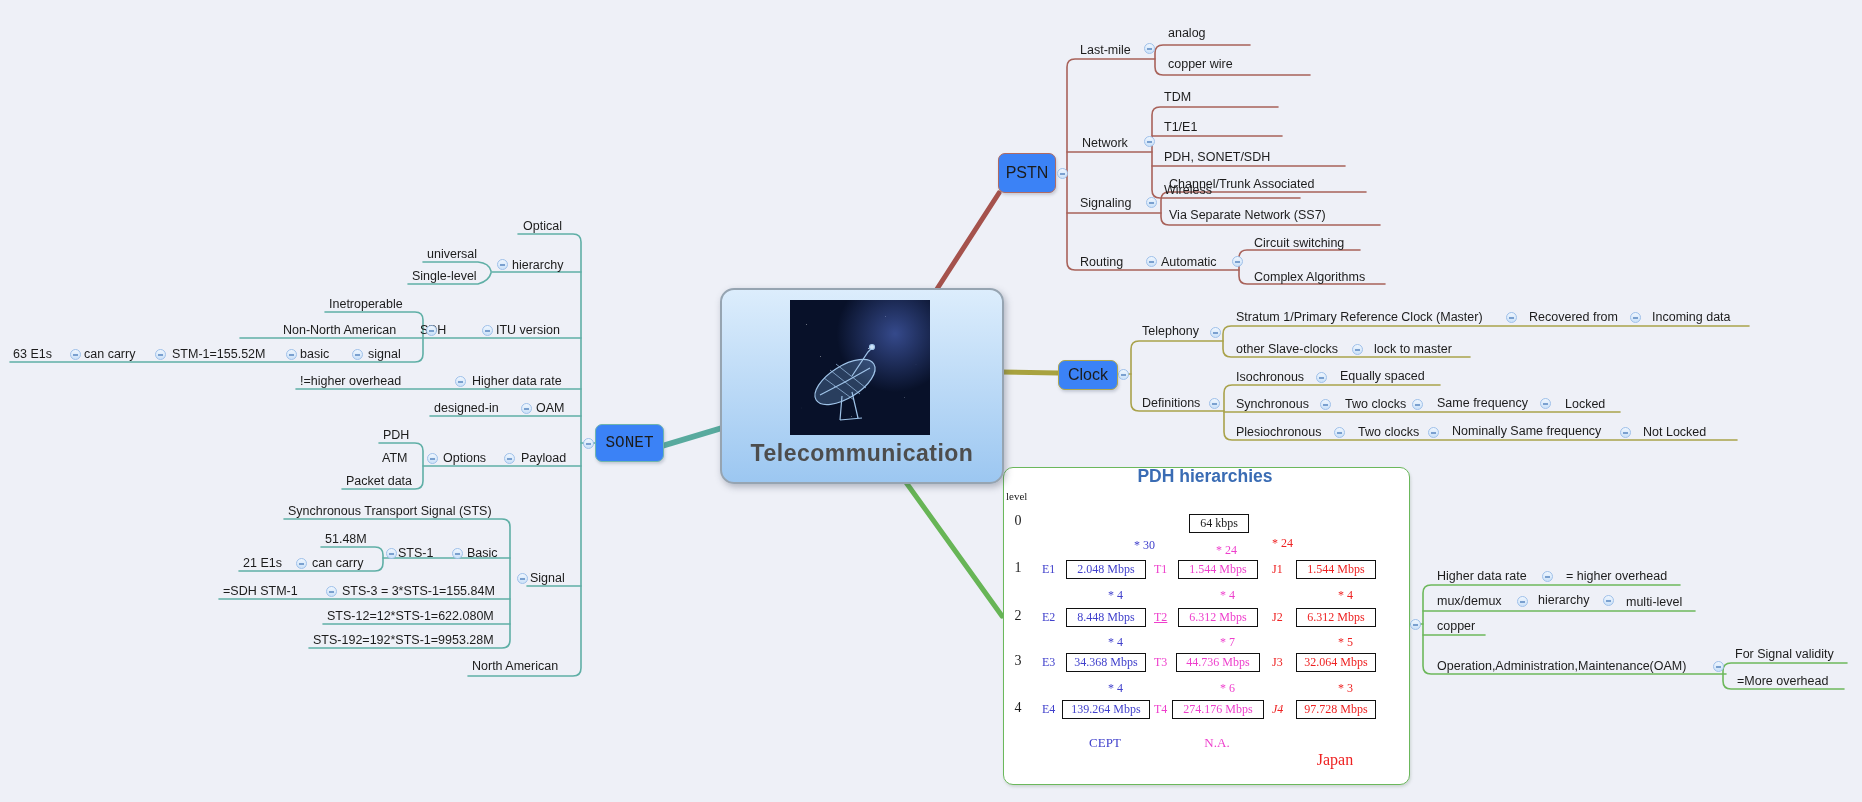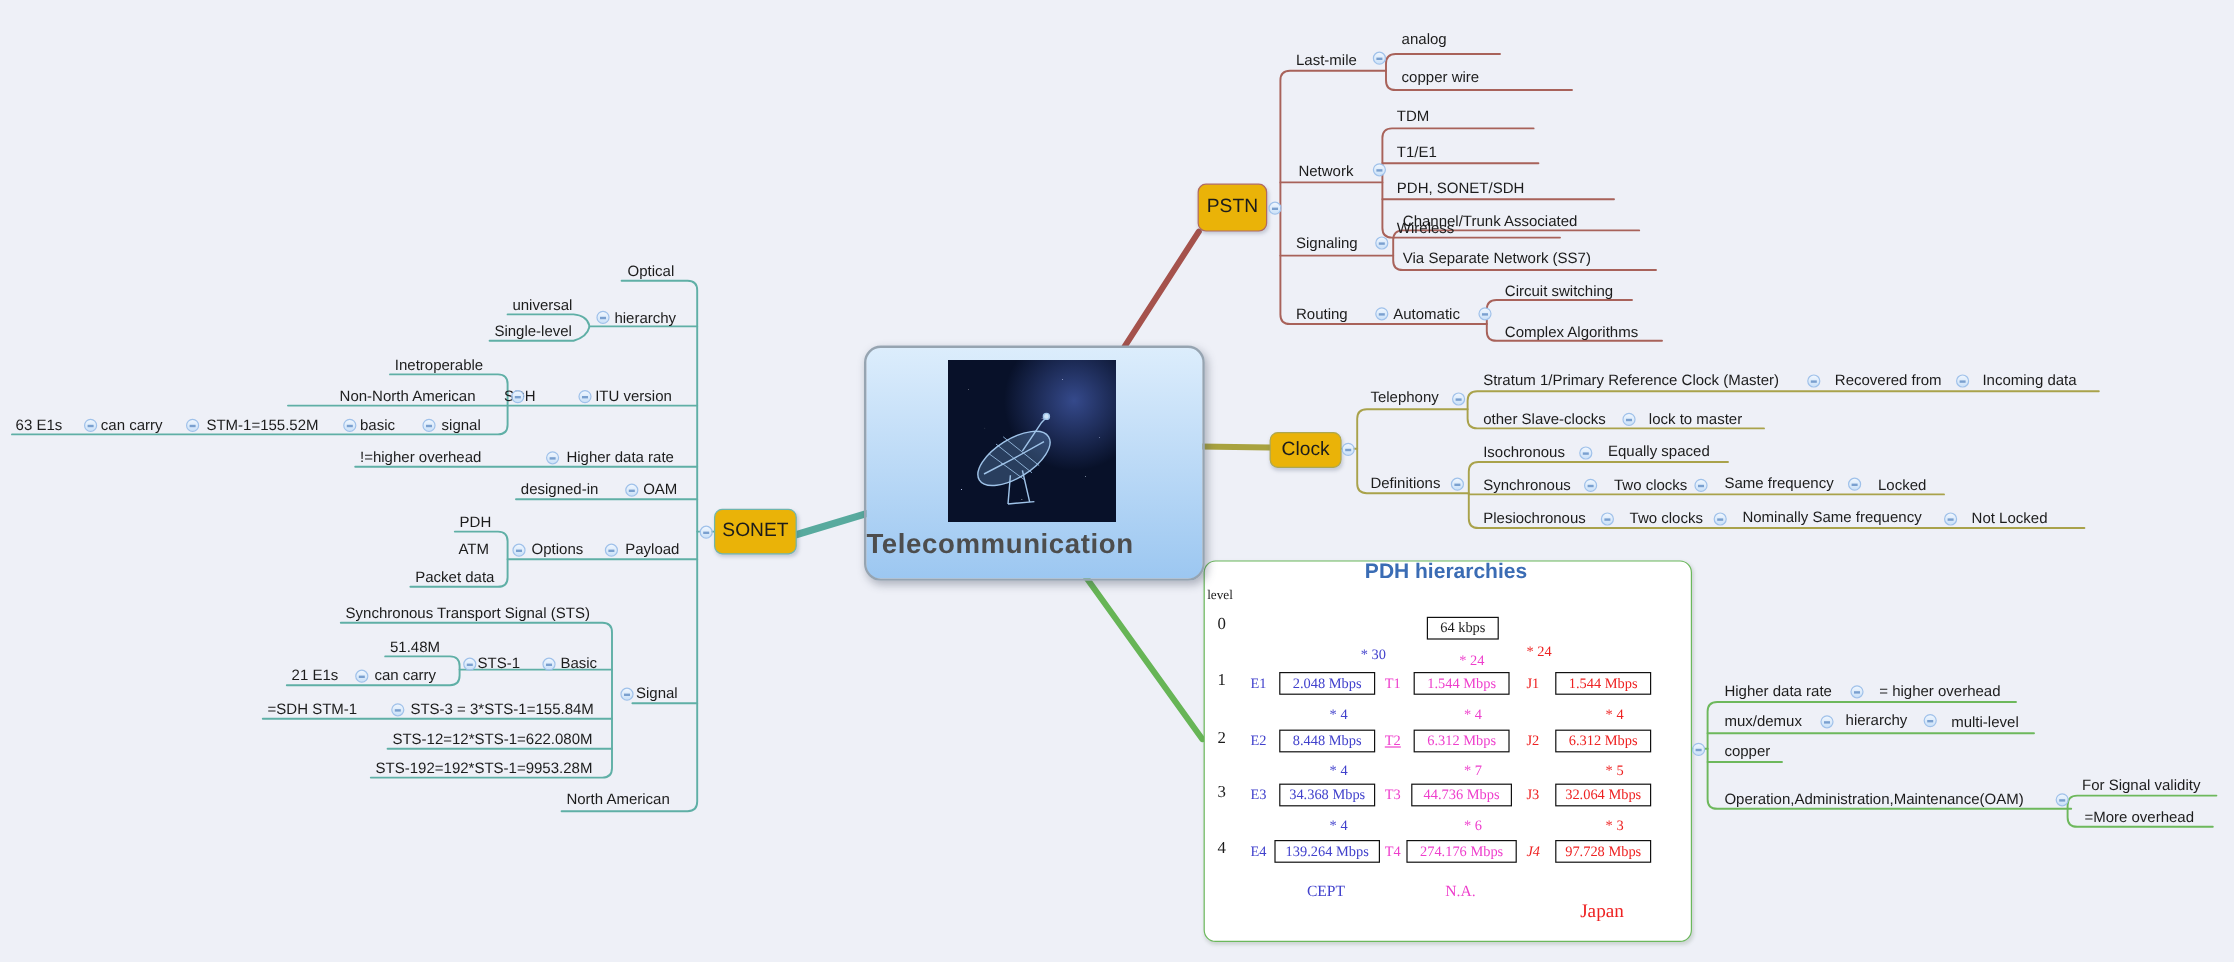--- a/index.html
+++ b/index.html
@@ -3,39 +3,39 @@
 <meta charset="utf-8">
 <style>
   html,body{margin:0;padding:0;background:#eef0f7;}
   #canvas{position:relative;width:1862px;height:802px;overflow:hidden;
           font-family:"Liberation Sans",sans-serif;color:#1c1c1c;}
   svg.links{position:absolute;left:0;top:0;z-index:1;}
   .t{position:absolute;white-space:nowrap;font-size:12.5px;line-height:14px;z-index:3;}
   .tg{position:absolute;width:11px;height:11px;border-radius:50%;z-index:4;
       background:linear-gradient(#eff6fe,#cbe1f8);border:1px solid #9fc1ea;box-sizing:border-box;}
   .tg::after{content:"";position:absolute;left:2px;right:2px;top:4px;height:1.5px;background:#7aa0cf;}
-  .mbox{position:absolute;background:#eab308;border-radius:7px;z-index:3;display:flex;
+  .mbox{position:absolute;background:#3b82f6;border-radius:7px;z-index:3;display:flex;
         align-items:center;justify-content:center;font-size:16px;
         box-shadow:1px 2px 3px rgba(80,90,120,.25);}
   .central{position:absolute;left:720px;top:288px;width:280px;height:192px;z-index:3;
         background:linear-gradient(#dcedfc,#9cc7f1);border:2px solid #96a4b1;border-radius:14px;
         box-shadow:2px 3px 7px rgba(60,70,90,.35);}
   .central .pic{position:absolute;left:68px;top:10px;width:140px;height:135px;background:#081129;
         background-image:
           radial-gradient(circle at 75% 25%,rgba(90,120,220,.55),rgba(20,30,80,0) 40%),
           radial-gradient(1px 1px at 12% 18%,#fff,transparent 60%),
           radial-gradient(1px 1px at 32% 64%,#cdd8ff,transparent 60%),
           radial-gradient(1px 1px at 56% 36%,#fff,transparent 60%),
           radial-gradient(1px 1px at 82% 72%,#bcd,transparent 60%),
           radial-gradient(1px 1px at 68% 12%,#fff,transparent 60%),
           radial-gradient(1px 1px at 22% 42%,#fff,transparent 60%),
           radial-gradient(1px 1px at 90% 48%,#dde6ff,transparent 60%),
           radial-gradient(1px 1px at 44% 86%,#fff,transparent 60%),
           radial-gradient(1px 1px at 8% 80%,#cdd8ff,transparent 60%);}
-  .central .title{position:absolute;left:0;right:0;top:150px;text-align:left;
+  .central .title{position:absolute;left:0;right:0;top:150px;text-align:center;
         font-size:23px;font-weight:bold;color:#4d4d4d;letter-spacing:.5px;}
   .pdhbox{position:absolute;left:1003px;top:467px;width:405px;height:316px;background:#fff;
         border:1.5px solid #6bb85c;border-radius:10px;z-index:2;box-shadow:1px 2px 3px rgba(80,110,80,.2);}
   .d{position:absolute;z-index:3;font-family:"Liberation Serif",serif;font-size:12px;white-space:nowrap;}
   .dbox{position:absolute;z-index:3;font-family:"Liberation Serif",serif;font-size:12px;
         border:1.5px solid #111;background:#fff;height:17px;line-height:17px;text-align:center;}
   .ctr{text-align:center;}
   .colE{color:#4141cc;} .colT{color:#ee3ecc;} .colJ{color:#ee2222;}
   .dtitle{position:absolute;left:1050px;top:466px;width:310px;text-align:center;z-index:3;
         font-weight:bold;font-size:17.5px;color:#3a6cb4;white-space:nowrap;}
@@ -132,21 +132,21 @@
   </div>
   <div class="title">Telecommunication</div>
 </div>
 
 <div class="mbox" style="left:998px;top:153px;width:56px;height:38px;border:1.5px solid #b06a62;">
       <span>PSTN</span>
     </div>
 <div class="mbox" style="left:1058px;top:360px;width:58px;height:28px;border:1.5px solid #aea74d;">
       <span>Clock</span>
     </div>
-<div class="mbox" style="left:595px;top:424px;width:67px;height:36px;border:1.5px solid #6fb5ad;">
+<div class="mbox" style="left:595px;top:424px;width:67px;height:36px;border:1.5px solid #6fb5ad;font-family:Liberation Mono, monospace;">
       <span>SONET</span>
     </div>
 
 <span class="t" style="left:1168px;top:26px">analog</span>
 <span class="t" style="left:1080px;top:43px">Last-mile</span>
 <span class="t" style="left:1168px;top:57px">copper wire</span>
 <span class="t" style="left:1164px;top:90px">TDM</span>
 <span class="t" style="left:1164px;top:120px">T1/E1</span>
 <span class="t" style="left:1082px;top:136px">Network</span>
 <span class="t" style="left:1164px;top:150px">PDH, SONET/SDH</span>

